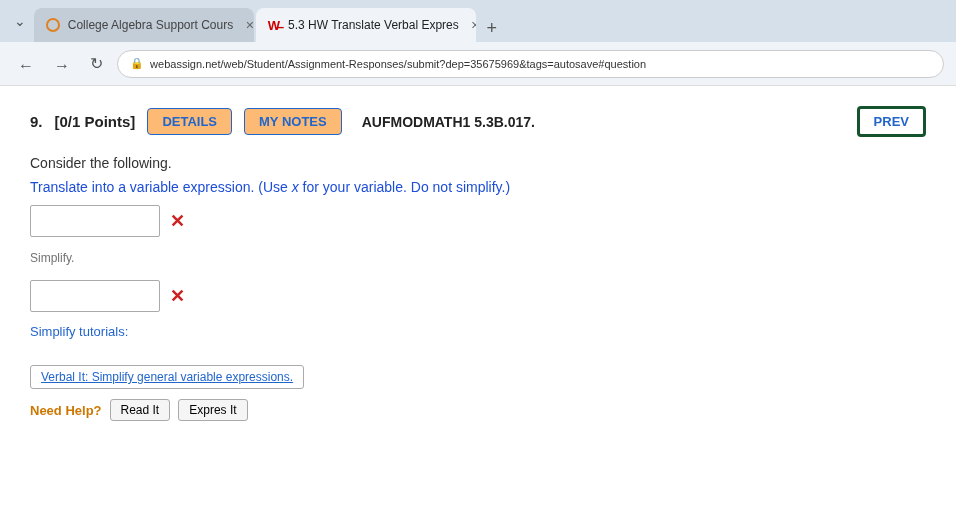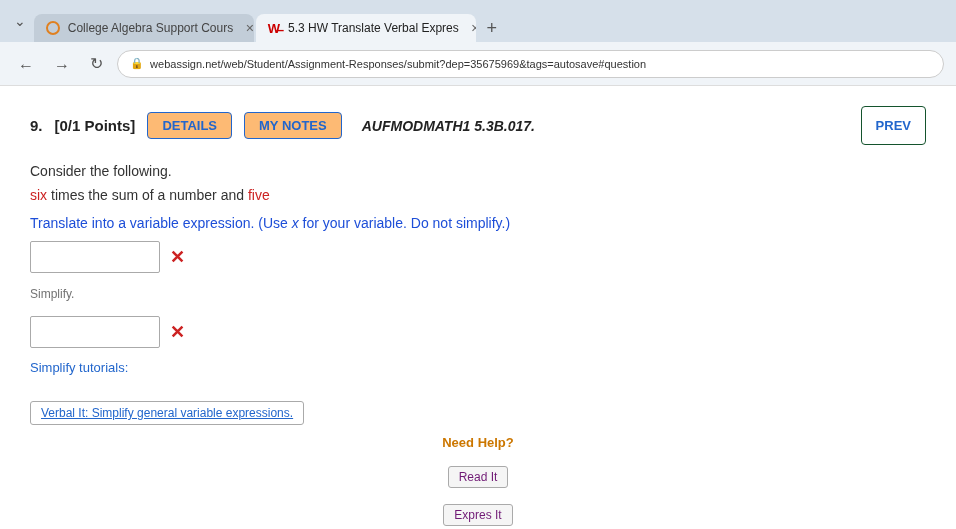--- a/index.html
+++ b/index.html
@@ -23,21 +23,21 @@
     .tab-bar {
       background: #d6e0ea;
       height: 42px;
       display: flex;
       align-items: flex-end;
       padding: 0 8px;
       gap: 2px;
     }
 
     .tab {
-      height: 28px;
+      height: 34px;
       padding: 10px 12px;
       border-radius: 8px 8px 0 0;
       display: flex;
       align-items: center;
       gap: 8px;
       font-size: 12px;
       cursor: pointer;
       white-space: nowrap;
       max-width: 220px;
       overflow: hidden;
@@ -158,31 +158,30 @@
       padding: 5px 14px;
       border-radius: 4px;
       cursor: pointer;
     }
 
     .question-id {
       font-size: 14px;
       font-weight: bold;
       color: #222;
       margin-left: 8px;
-      font-style: italic;
     }
 
     .btn-prev {
       margin-left: auto;
-      border: 1px solid #14532d;
+      border: 3px solid #14532d;
       background: #fff;
       color: #2266cc;
       font-size: 13px;
       font-weight: bold;
-      padding: 11px 14px;
+      padding: 5px 14px;
       border-radius: 4px;
       cursor: pointer;
     }
 
     .consider-text {
       font-size: 14px;
       color: #333;
       margin-bottom: 8px;
     }
 
@@ -258,36 +257,35 @@
       font-size: 12px;
       color: #2266cc;
       cursor: pointer;
       margin-bottom: 6px;
       text-decoration: underline;
     }
 
     .need-help-row {
       display: flex;
       align-items: center;
-      gap: 16px;
+      gap: 8px;
       margin-top: 4px;
-      flex-direction: column;
     }
 
     .need-help-text {
       font-size: 13px;
       color: #cc7700;
       font-weight: bold;
     }
 
     .help-btn {
       border: 1px solid #aaa;
       background: #f5f5f5;
       font-size: 12px;
-      color: #701a75;
+      color: #000000;
       padding: 3px 10px;
       border-radius: 3px;
       cursor: pointer;
     }
 
     @keyframes blink {
       50% { opacity: 0; }
     }
 
     .simplify-input-wrapper {
@@ -339,23 +337,20 @@
       <button class="btn-details">DETAILS</button>
       <button class="btn-notes">MY NOTES</button>
       <span class="question-id">AUFMODMATH1 5.3B.017.</span>
       <button class="btn-prev">PREV</button>
     </div>
 
     
     <p class="consider-text">Consider the following.</p>
 
     
-    <p class="problem-statement">
-      <span>six</span><span class="black"> times the sum of a number and </span><span>five</span>
-    </p>
 
     
     <p class="translate-instruction">
       Translate into a variable expression. (Use <em>x</em> for your variable. Do not simplify.)
     </p>
 
     
     <div class="input-row">
       <input class="answer-input" type="text" style="">
       <span class="x-mark">✕</span>

